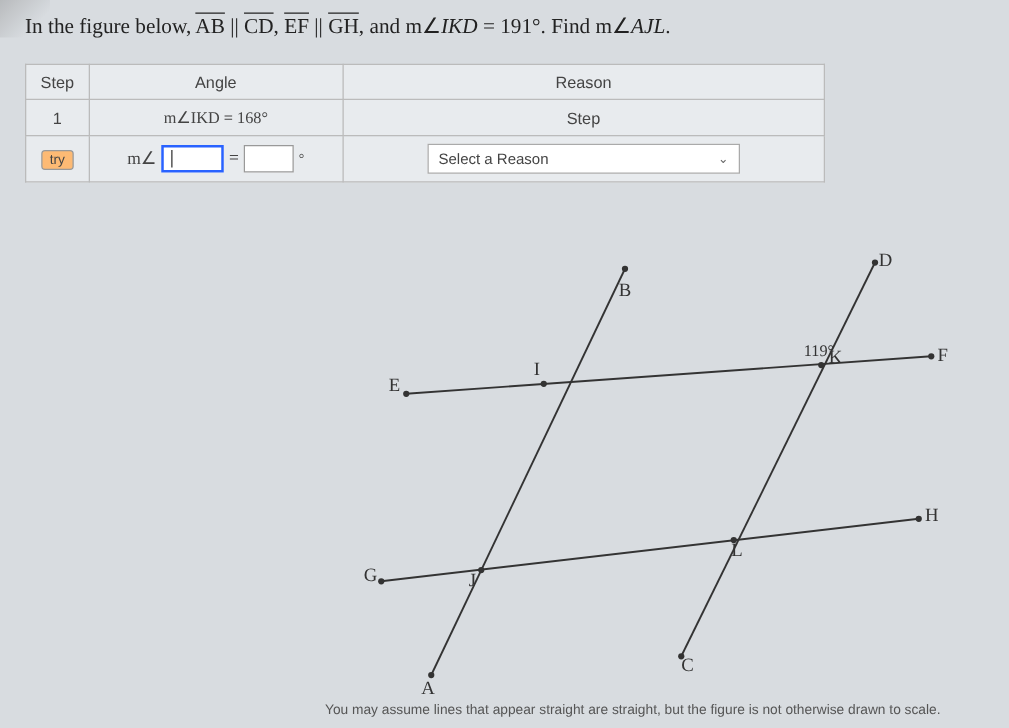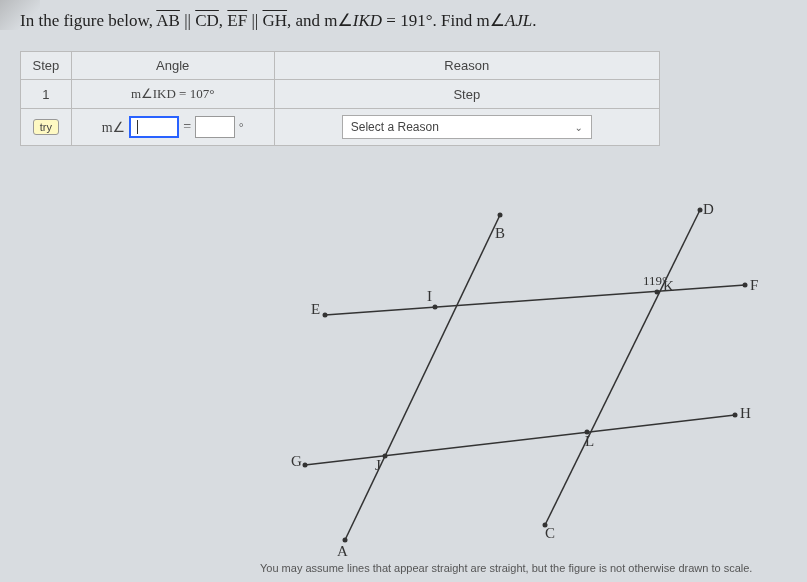--- a/index.html
+++ b/index.html
@@ -36,21 +36,21 @@
     th { font-weight: normal; }
     .step-col { width: 50px; }
     .angle-col { width: 200px; }
     .reason-col { width: 380px; }
     .try-btn {
       display: inline-block;
       border: 1px solid #999;
       border-radius: 3px;
       padding: 1px 6px;
       font-size: 11px;
-      background: #fef9c3;
+      background: #fdba74;
       cursor: pointer;
     }
     .angle-input-row {
       display: flex;
       align-items: center;
       justify-content: center;
       gap: 4px;
       font-family: 'Times New Roman', serif;
       font-size: 14px;
     }
@@ -127,21 +127,21 @@
 <div class="table-wrap">
   <table>
     <tbody>
         <tr>
       <th class="step-col">Step</th>
       <th class="angle-col">Angle</th>
       <th class="reason-col">Reason</th>
     </tr>
     <tr>
       <td>1</td>
-      <td style="font-family:'Times New Roman',serif;"><span>m∠IKD = 107°</span></td>
+      <td style="font-family:'Times New Roman',serif;"><span>m∠IKD = 168°</span></td>
       <td>Step</td>
     </tr>
     <tr>
       <td>
         <span class="try-btn">try</span>
       </td>
       <td>
         <div class="angle-input-row">
           <span>m∠</span>
           <span class="input-box">

